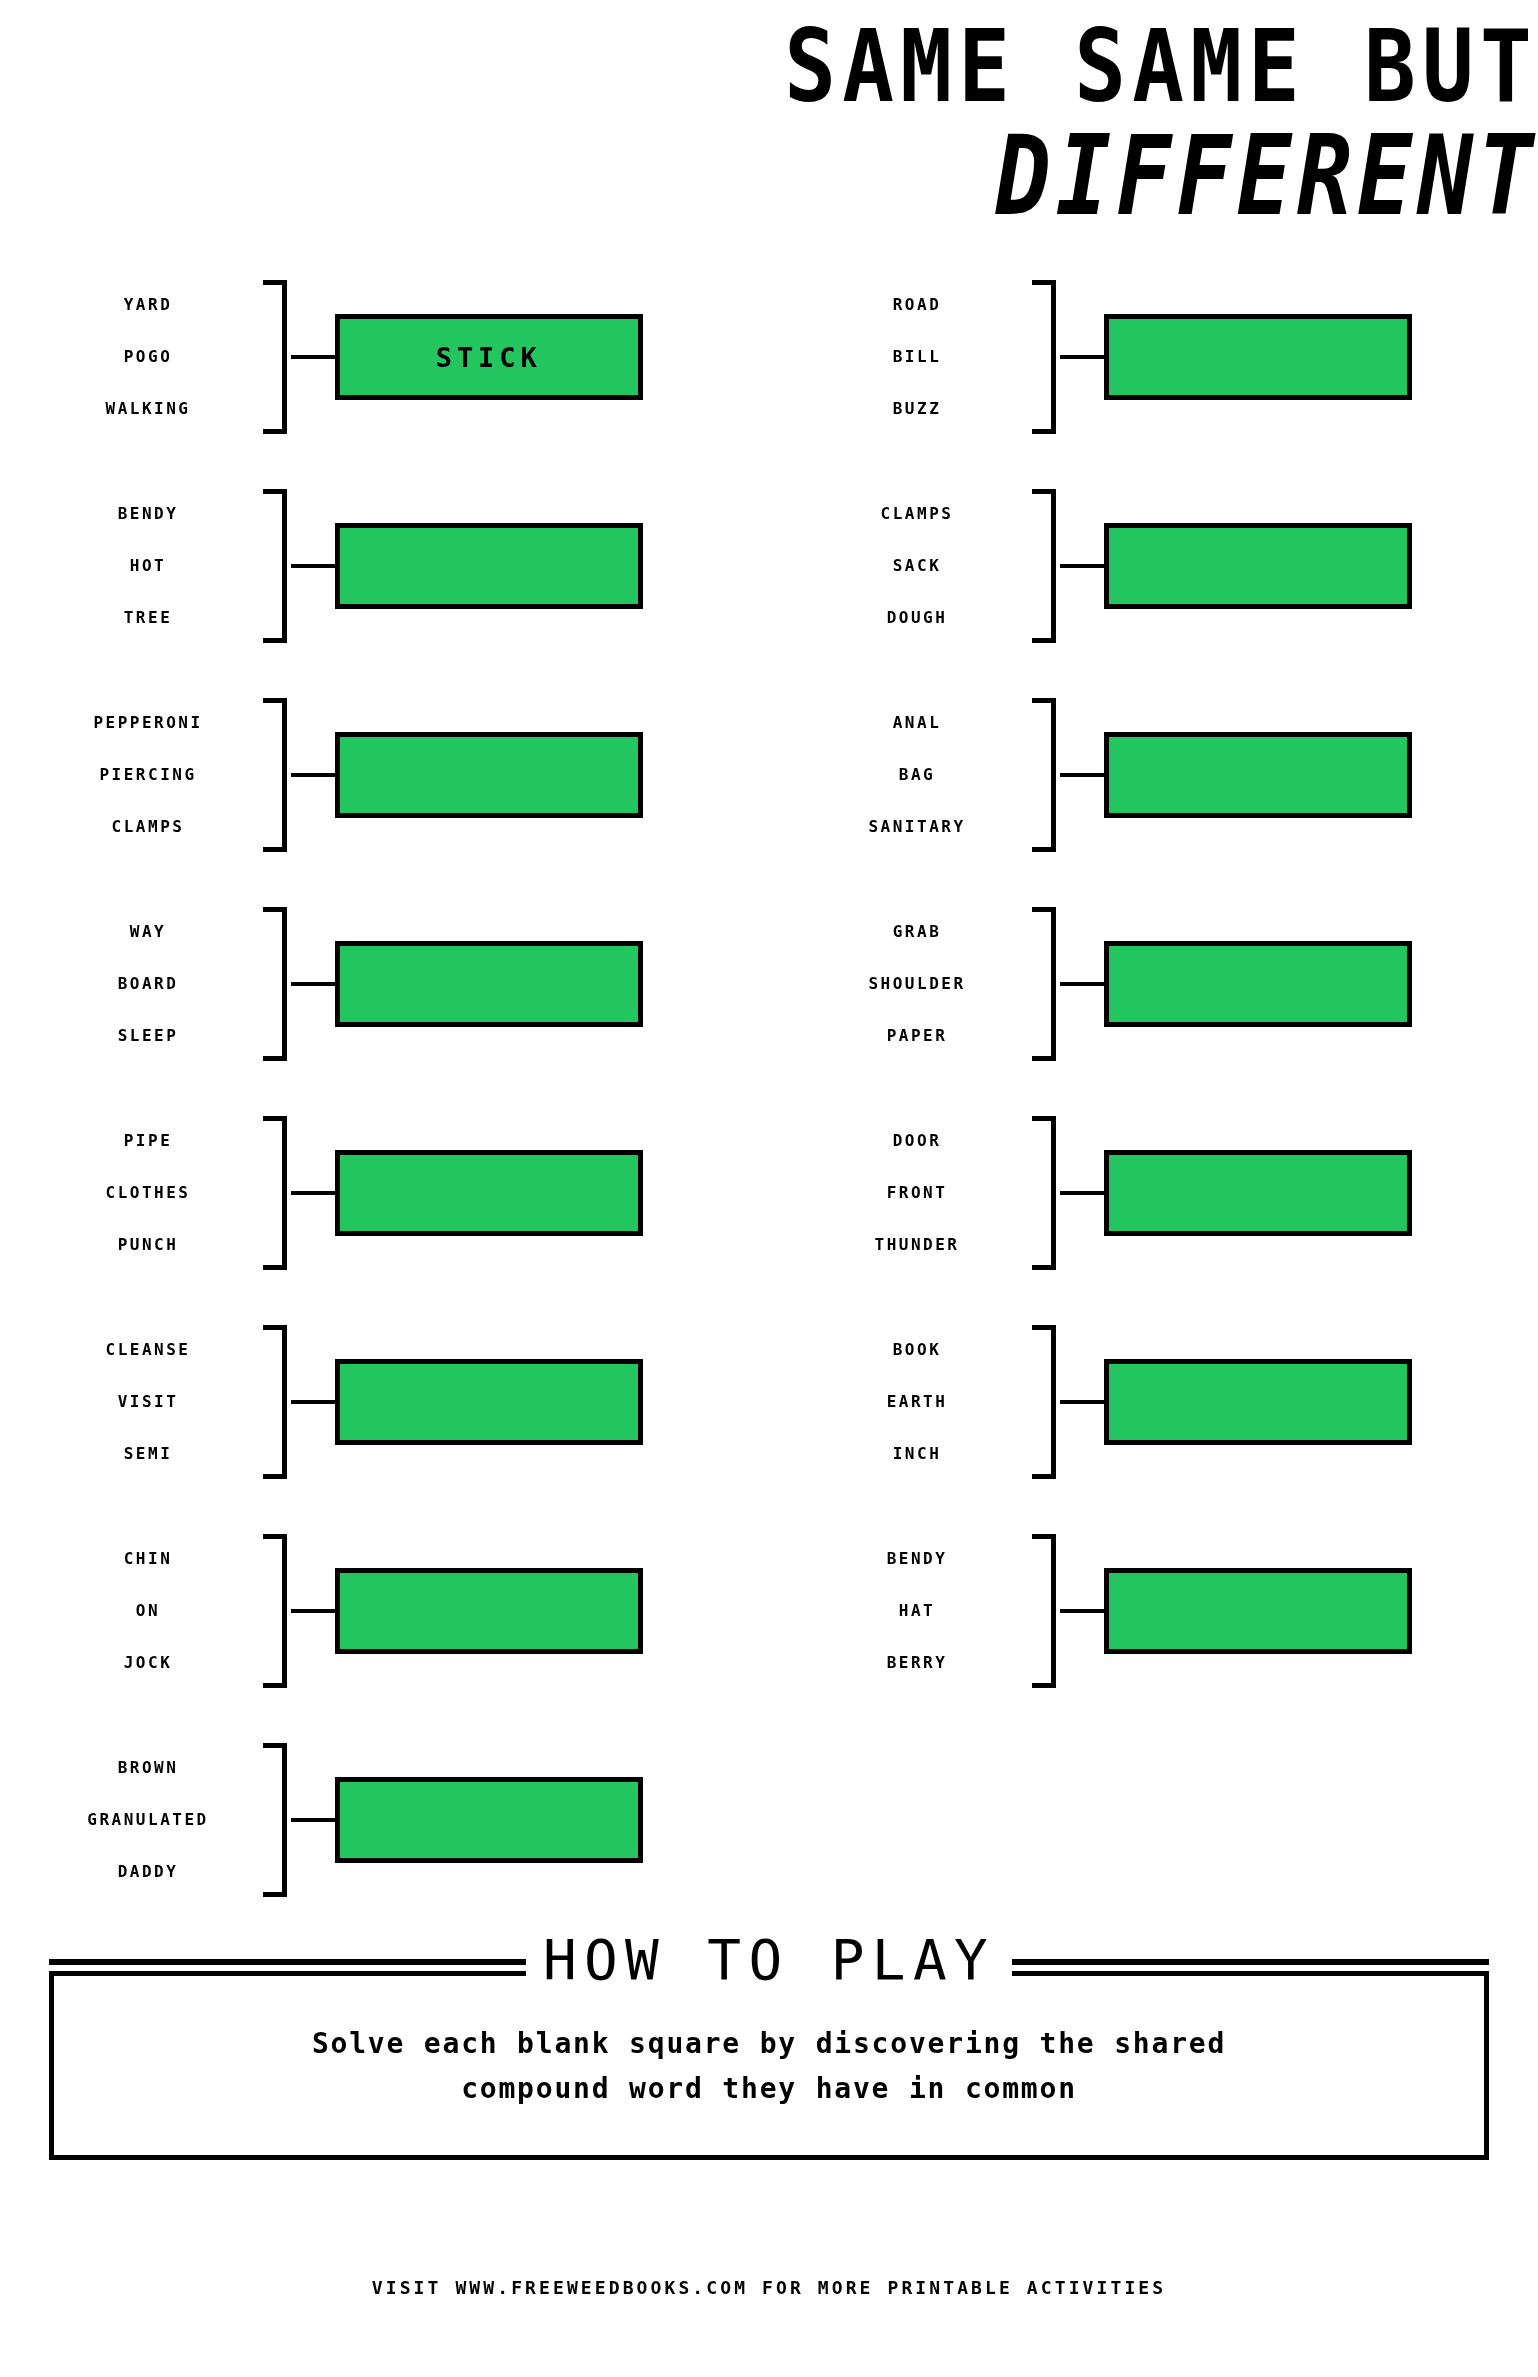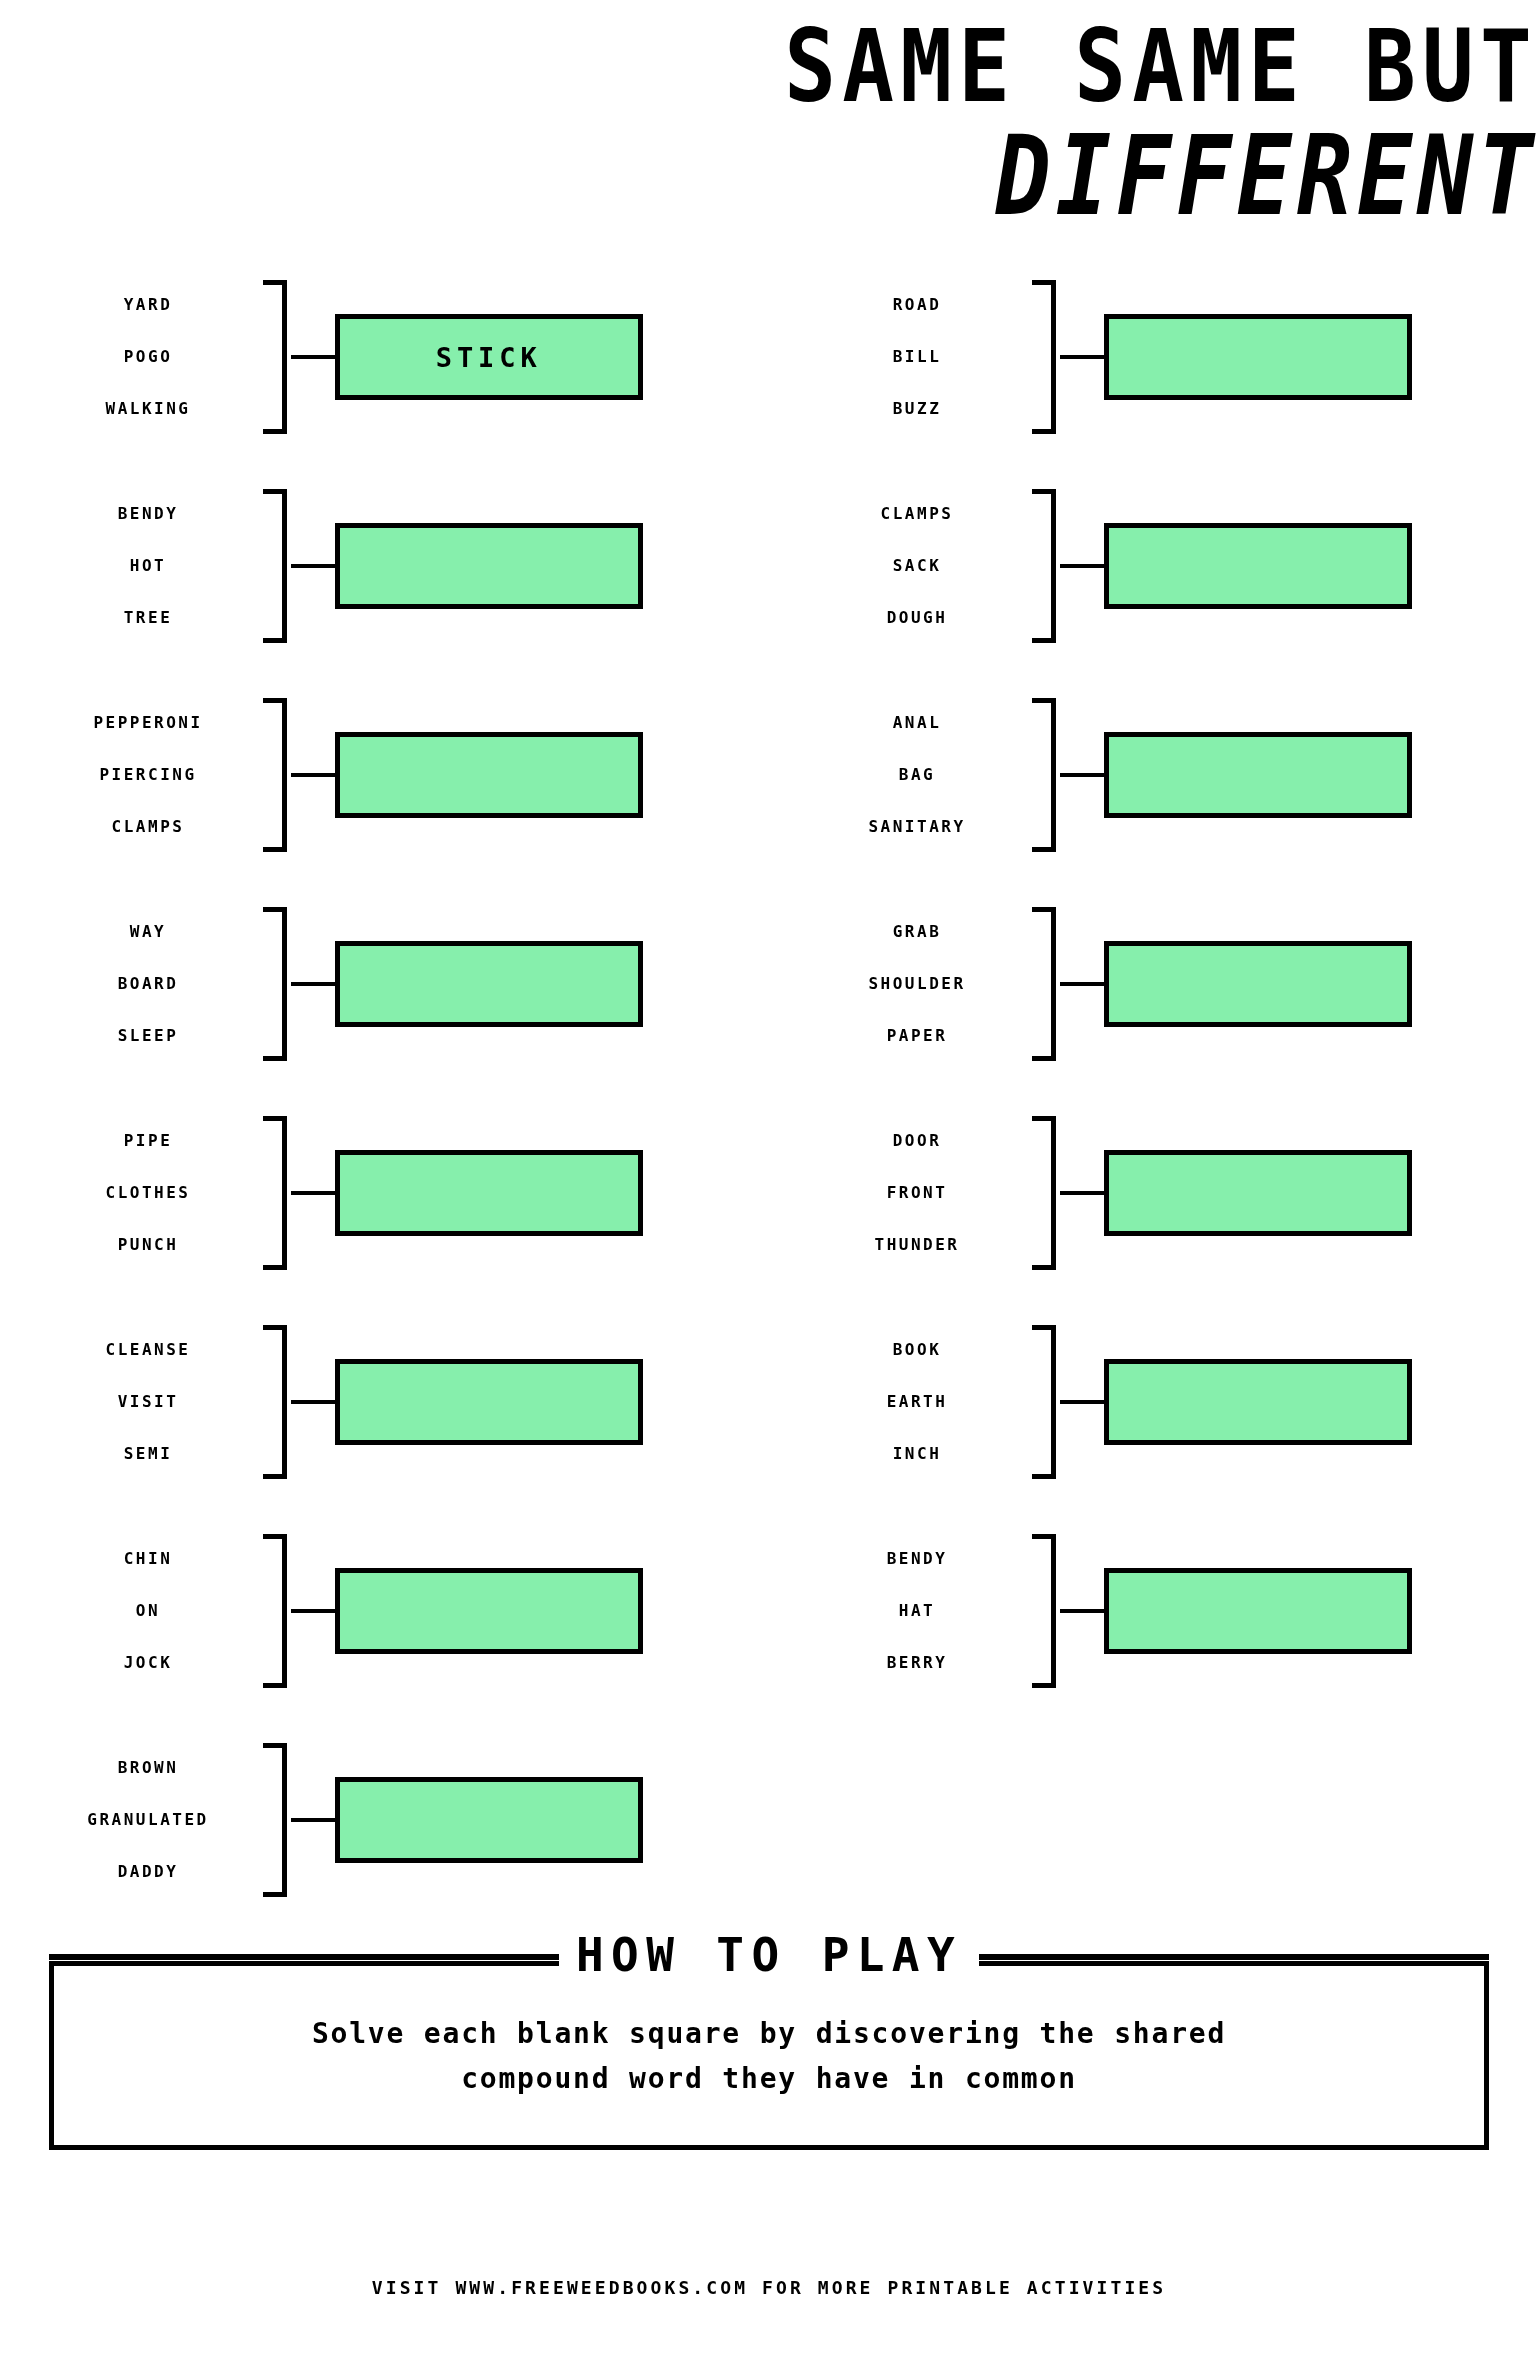--- a/index.html
+++ b/index.html
@@ -106,21 +106,21 @@
   }
   .connector {
     width: 44px;
     height: 4.9px;
     background: #000;
   }
   .answer-box {
     width: 308px;
     height: 86px;
     border: 5.5px solid #000;
-    background: #86efac;
+    background: #22c55e;
     display: flex;
     align-items: center;
     justify-content: center;
     font-size: 27px;
     font-weight: bold;
     letter-spacing: 4.9px;
     box-sizing: border-box;
   }
 
   
@@ -134,22 +134,22 @@
     display: flex;
     align-items: center;
     justify-content: center;
     margin-bottom: -17px;
     position: relative;
     z-index: 2;
   }
   .howto-heading {
     background: #fff;
     padding: 0 17px;
-    font-size: 46px;
-    font-weight: bold;
+    font-size: 56px;
+    font-weight: normal;
     letter-spacing: 7.4px;
     line-height: 1;
   }
   .howto-rule {
     height: 5.5px;
     background: #000;
     flex: 1;
     margin-top: 3.7px;
   }
   .howto-box {

